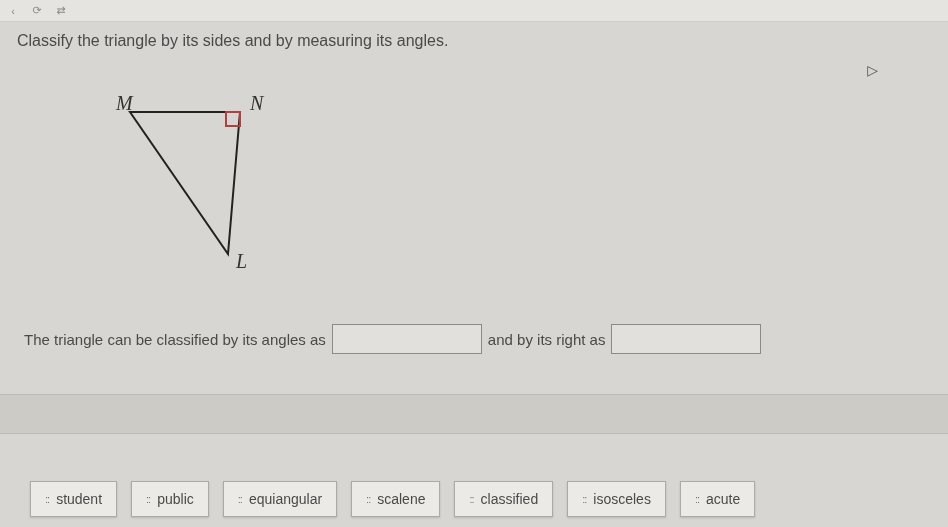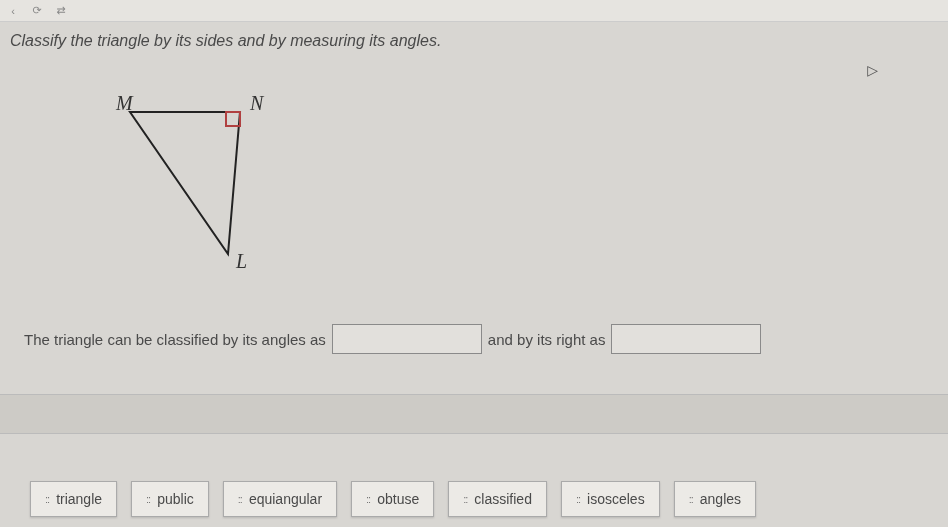--- a/index.html
+++ b/index.html
@@ -27,22 +27,21 @@
       color: #888;
     }
     .url-text {
       flex: 1;
       white-space: nowrap;
       overflow: hidden;
       color: #9a9a9a;
       font-style: italic;
     }
     .question-area {
-      padding: 10px 6px 0 10px;
-      font-style: italic;
+      padding: 10px 6px 0 17px;
     }
     .question-text {
       font-size: 16px;
       color: #4a4a4a;
       margin-bottom: 4px;
     }
     .cursor-icon {
       position: absolute;
       top: 62px;
       right: 70px;
@@ -143,39 +142,39 @@
   <span class="drop-zone"></span>
   <span>and by its right as</span>
   <span class="drop-zone"></span>
 </div>
 
 <div class="divider"></div>
 
 <div class="options-row">
   <div class="option-tile">
     <span class="grip">::</span>
-    <span>triangle</span>
+    <span>student</span>
   </div>
   <div class="option-tile">
     <span class="grip">::</span>
     <span>public</span>
   </div>
   <div class="option-tile">
     <span class="grip">::</span>
     <span>equiangular</span>
   </div>
   <div class="option-tile">
     <span class="grip">::</span>
-    <span>obtuse</span>
+    <span>scalene</span>
   </div>
   <div class="option-tile">
     <span class="grip">::</span>
     <span>classified</span>
   </div>
   <div class="option-tile">
     <span class="grip">::</span>
     <span>isosceles</span>
   </div>
   <div class="option-tile">
     <span class="grip">::</span>
-    <span>angles</span>
+    <span>acute</span>
   </div>
 </div>
 
 </body></html>

